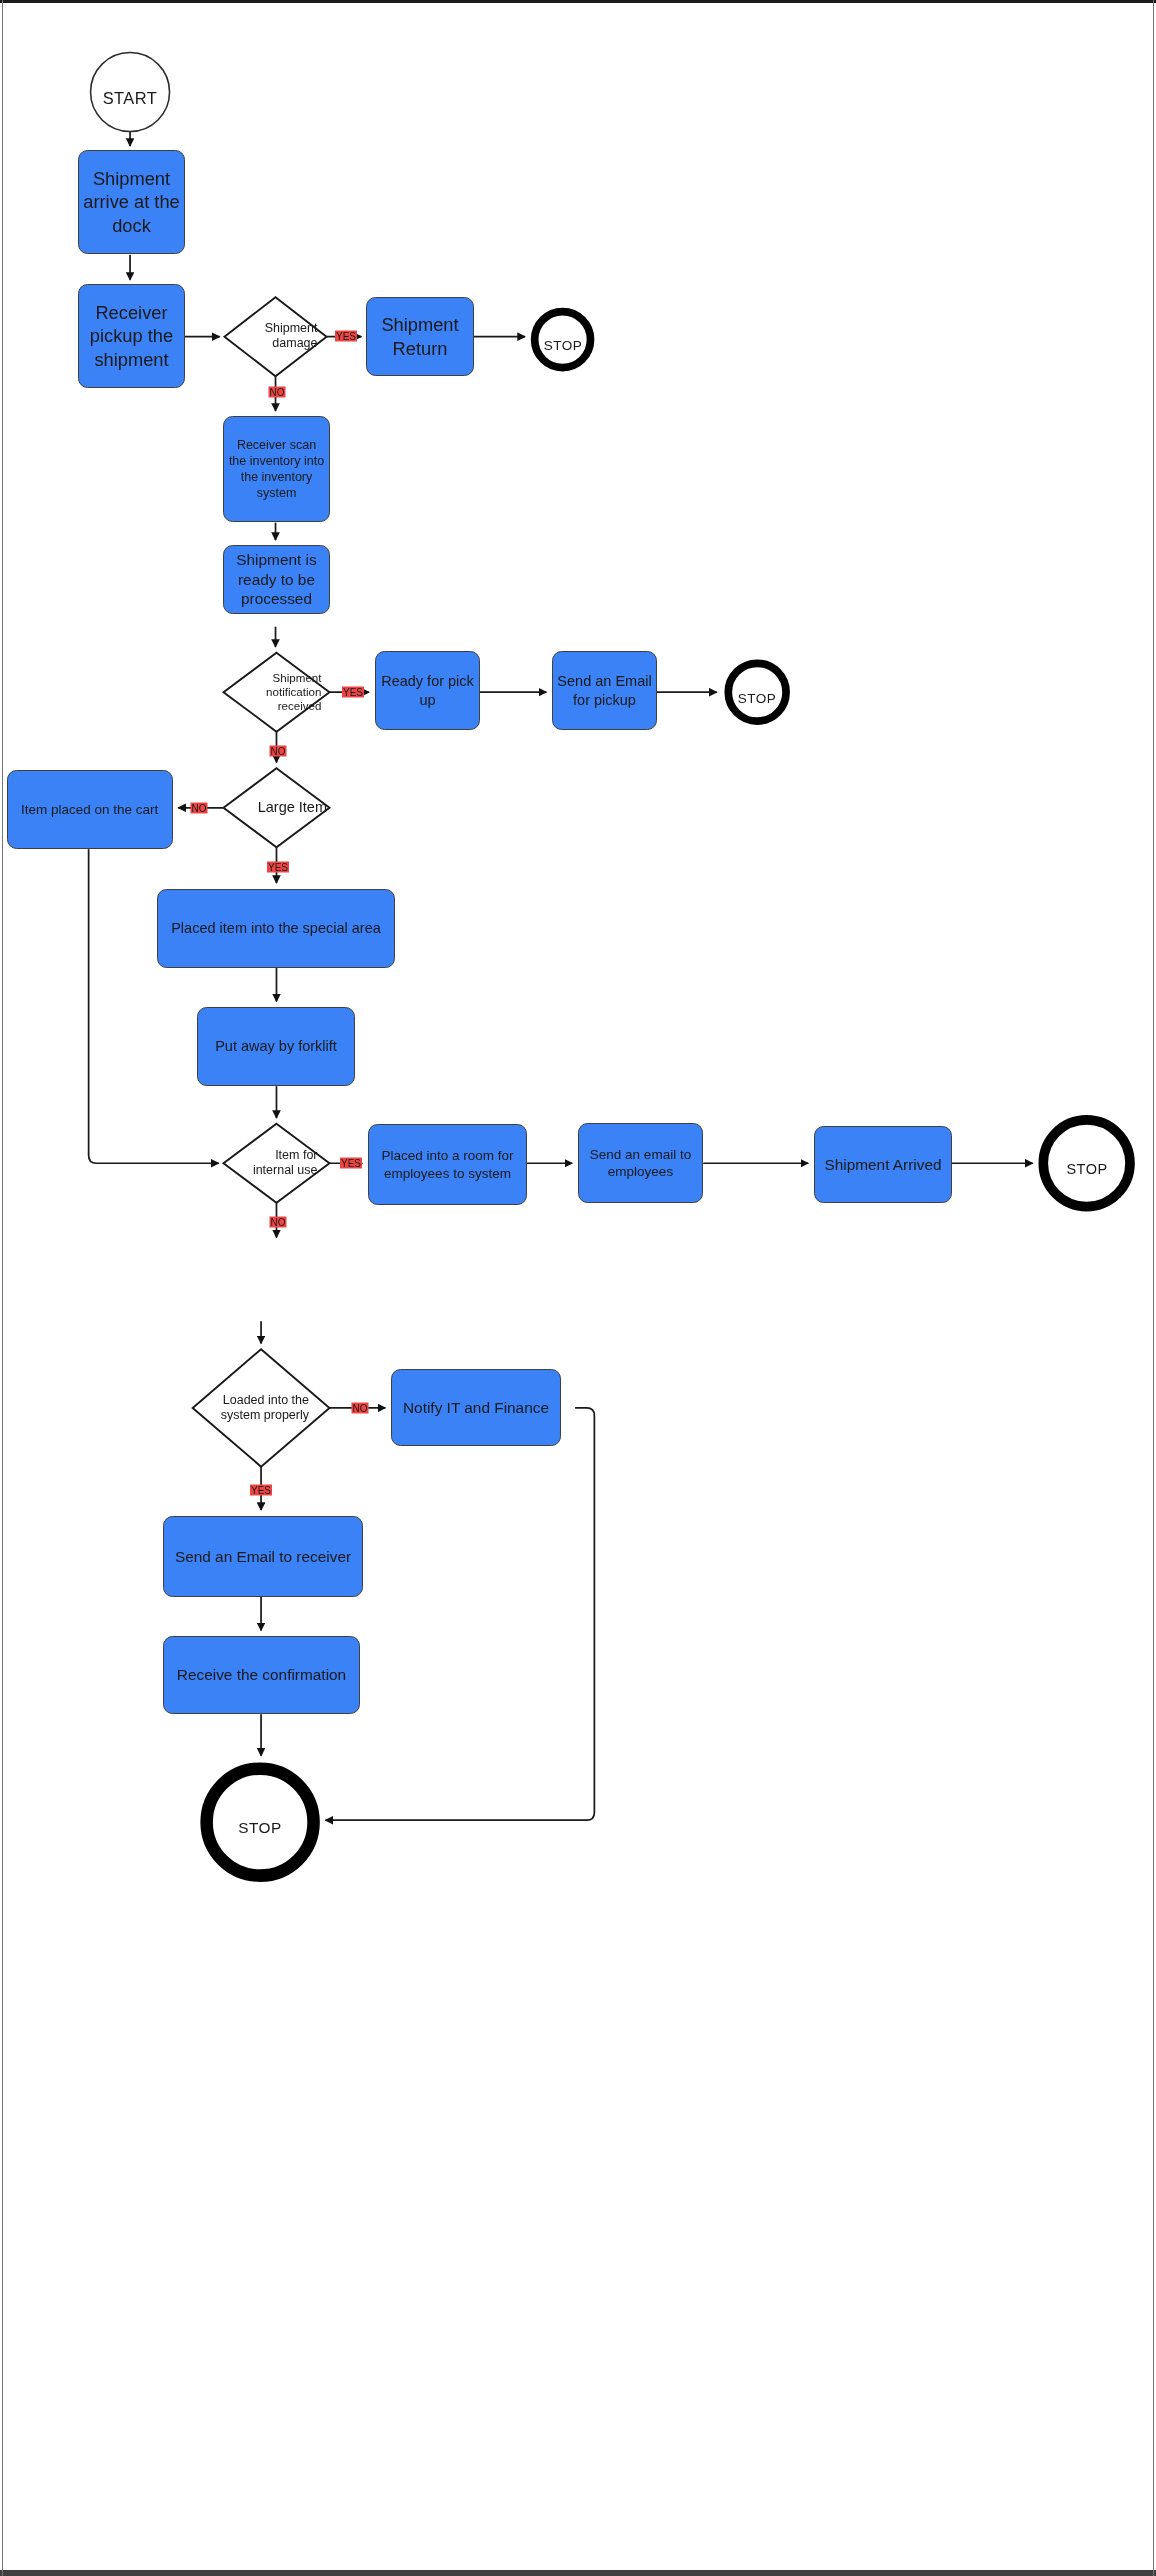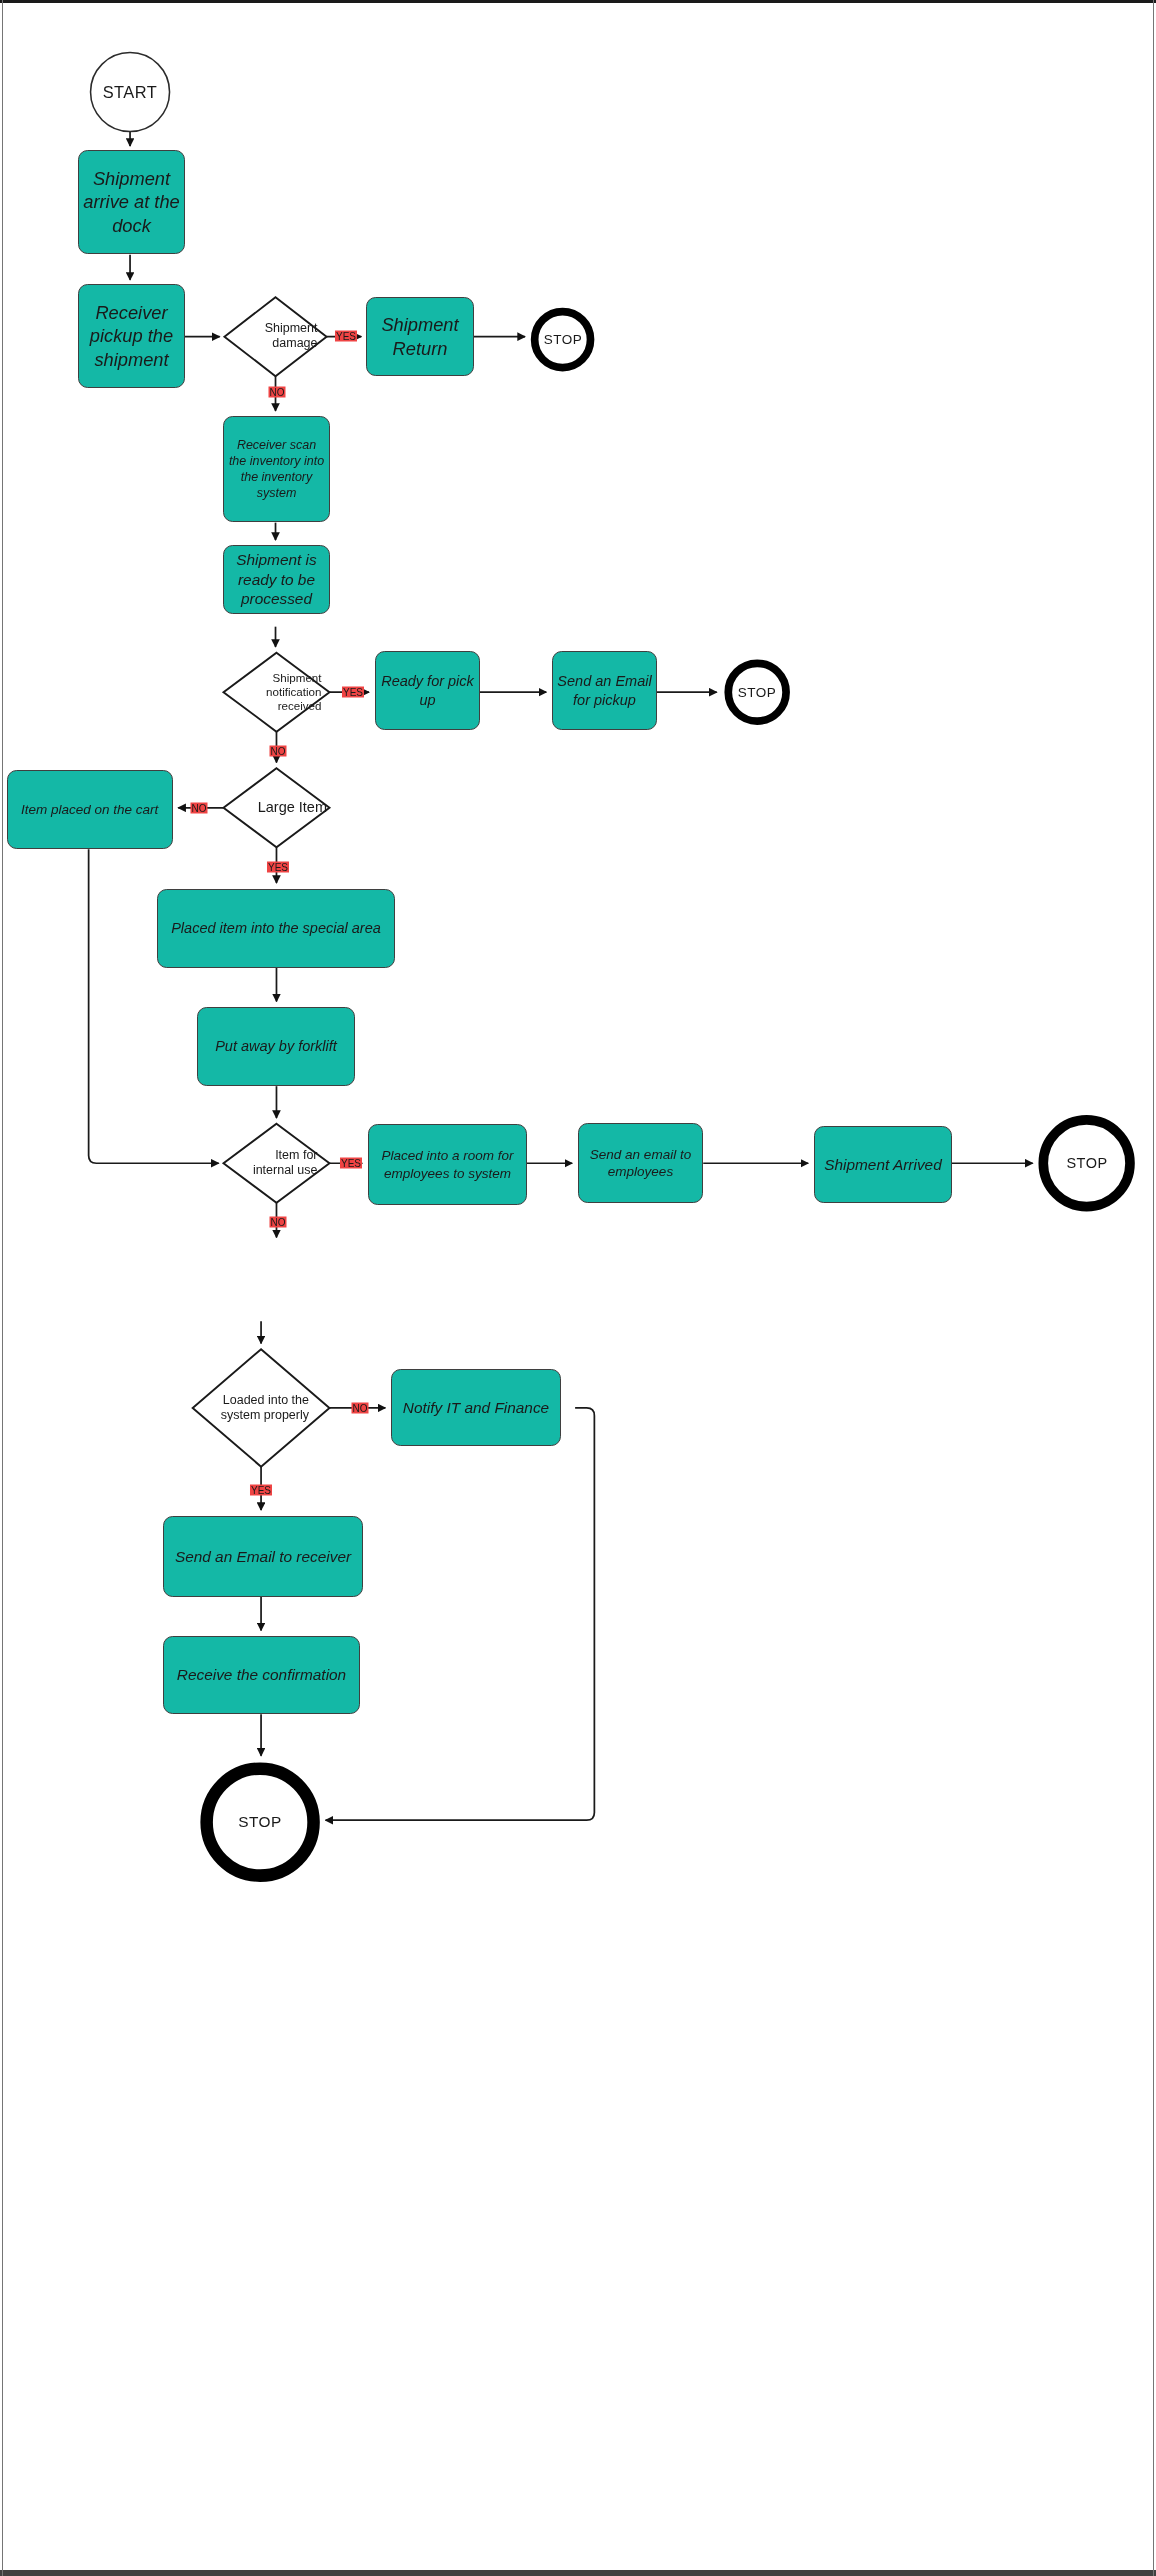--- a/index.html
+++ b/index.html
@@ -14,38 +14,38 @@
   .frame-top{position:absolute;left:0;top:0;width:1156px;height:2.9px;background:#1a1a1a;}
   .frame-bottom{position:absolute;left:0;top:2570px;width:1156px;height:5.8px;background:#3f3f3f;}
   .frame-left{position:absolute;left:1.9px;top:0;width:1px;height:2576px;background:#757575;}
   .frame-right{position:absolute;left:1153px;top:0;width:1px;height:2576px;background:#757575;}
   svg.layer{position:absolute;left:0;top:0;}
   .node{
     position:absolute;
     box-sizing:border-box;
     display:flex;align-items:center;justify-content:center;
     text-align:center;
-    background:#14b8a6;
+    background:#3b82f6;
     border:1.4px solid #3f3f3f;
     border-radius:9.6px;
     line-height:1.28;
     padding:3.9px;
-    font-style:italic;
   }
   .dlabel{
     position:absolute;
     transform:translate(-50%,-50%);
     text-align:right;
     line-height:1.22;
   }
   .ctext{
     position:absolute;
     transform:translate(-50%,-50%);
     text-align:center;
     letter-spacing:0.5px;
+    margin-top:6px;
   }
   .elabel{
     position:absolute;
     transform:translate(-50%,-50%);
     background:#ef4444;
     font-size:10px;
     padding:0 1px;
     line-height:1.1;
   }
 </style>

